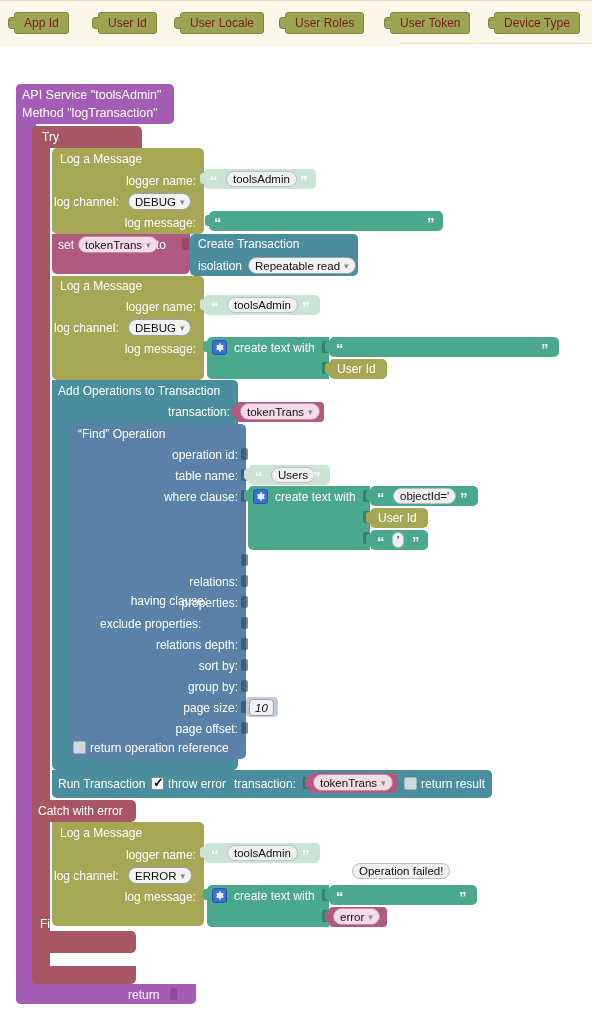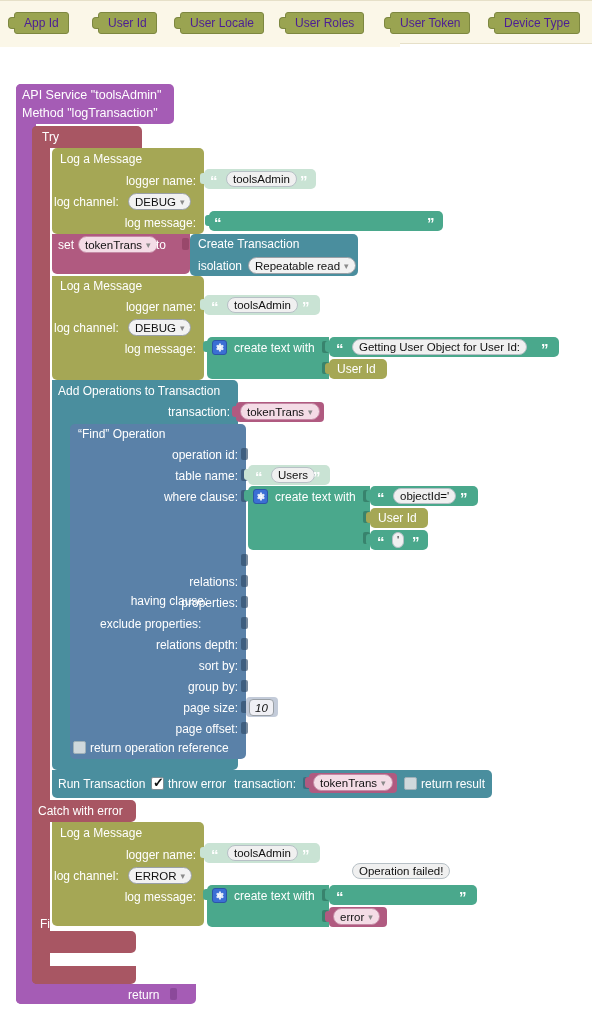--- a/index.html
+++ b/index.html
@@ -21,21 +21,21 @@
   }
   .topbar-underlay {
     position:absolute; left:0; top:38px; width:400px; height:8px;
     background:#fbf7e8;
   }
   .varchip {
     position:absolute; top:11px; height:22px;
     background:#9aa451;
     border:1px solid #7d8740;
     border-radius:3px;
-    color:#4c1d95; font-size:12px; line-height:20px;
+    color:#7f1d1d; font-size:12px; line-height:20px;
     padding:0 9px; white-space:nowrap;
   }
   .varchip .notch {
     position:absolute; left:-7px; top:4px; width:7px; height:12px;
     background:#9aa451; border:1px solid #7d8740; border-right:none;
     border-radius:4px 0 0 4px;
   }
 
   
   .blk { position:absolute; border-radius:5px; }
@@ -208,21 +208,20 @@
         <path d="M19.4 13a7.6 7.6 0 000-2l2-1.5-2-3.4-2.4 1a7.6 7.6 0 00-1.7-1L15 3.5h-4l-.3 2.6a7.6 7.6 0 00-1.7 1l-2.4-1-2 3.4L6.6 11a7.6 7.6 0 000 2l-2 1.5 2 3.4 2.4-1c.5.4 1.1.8 1.7 1l.3 2.6h4l.3-2.6c.6-.2 1.2-.6 1.7-1l2.4 1 2-3.4-2-1.5z" opacity=".85"></path>
       </svg>
   </div>
   <div class="lbl" style="left:234px; top:341px;">create text with</div>
   <div class="socket" style="left:322px; top:341px; background:#2e6f5c;"></div>
   <div class="socket" style="left:322px; top:362px; background:#2e6f5c;"></div>
 
   <div class="blk" style="left:329px; top:337px; width:230px; height:20px; background:#4aa88c;"></div>
   <div class="plug" style="left:325px; top:341px; background:#4aa88c;"></div>
   <div class="q" style="left:336px; top:341px;">“</div>
-  <div class="pillwhite" style="left:352px; top:339px;">Getting User Object for User Id:</div>
   <div class="q" style="left:541px; top:341px;">”</div>
 
   <div class="blk" style="left:329px; top:359px; width:58px; height:20px; background:#a5a755;"></div>
   <div class="plug" style="left:325px; top:363px; background:#a5a755;"></div>
   <div class="lbl" style="left:337px; top:362px;">User Id</div>
 
   <div class="blk" style="left:52px; top:380px; width:186px; height:390px; background:#4a8e9e; border-radius:0 5px 5px 5px;"></div>
   <div class="lbl" style="left:58px; top:384px;">Add Operations to Transaction</div>
   <div class="lbl" style="left:130px; top:405px; text-align:right; width:100px;">transaction:</div>
 

